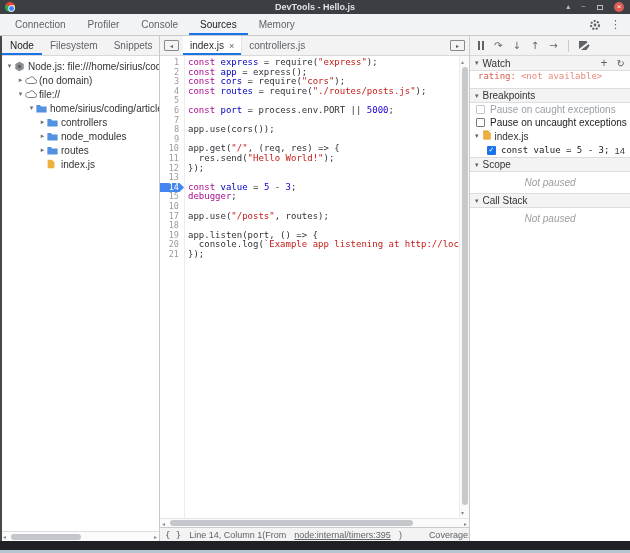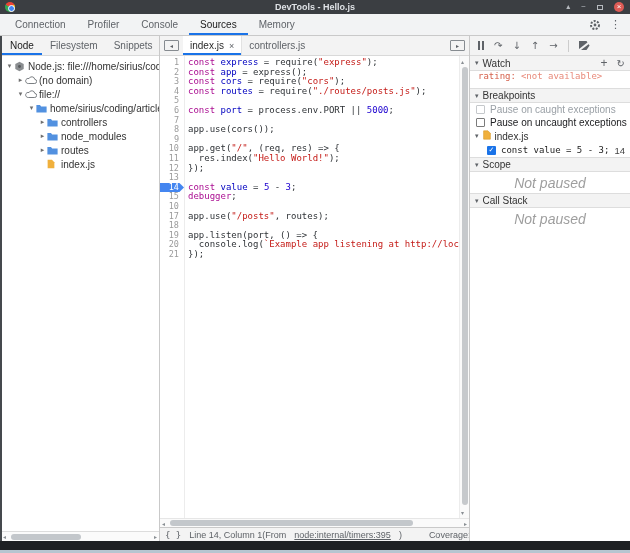--- a/index.html
+++ b/index.html
@@ -109,21 +109,21 @@
     color:#202124; flex:none; }
   .cb { width:9px; height:9px; border:1px solid #7b7b7b; border-radius:1px; background:#fff; flex:none; }
   .cb-row.disabled { color:#9aa0a6; } .cb-row.disabled .cb { border-color:#c5c8cb; }
   .bpg-row { height:14px; display:flex; align-items:center; padding-left:5px; gap:4px; font-size:10px;
     color:#333; flex:none; }
   .bpe-row { height:14px; display:flex; align-items:center; padding-left:17px; gap:5px;
     font-family:"DejaVu Sans Mono",monospace; font-size:9px; color:#222; flex:none; }
   .cb-checked { width:9px; height:9px; background:#1a73e8; border-radius:1px; color:#fff; font-size:7px;
     line-height:9px; text-align:center; flex:none; font-family:"DejaVu Sans",sans-serif; }
   .bpe-line { margin-left:auto; margin-right:5px; font-family:"Liberation Sans",sans-serif; font-size:9.5px; color:#444; }
-  .empty-row { height:21px; display:flex; align-items:center; justify-content:center; font-size:14px;
+  .empty-row { height:21px; display:flex; align-items:center; justify-content:center; font-size:10px;
     font-style:italic; color:#9e9e9e; flex:none; }
   .panel-filler { flex:1; }
 
   .bottom-dark { height:9px; background:#1e2023; }
   .bottom-light { height:3px; background:#b7c5d0; }
 </style>
 </head>
 <body>
 
 <div class="titlebar">
@@ -296,21 +296,21 @@
           <div class="cl">
             <span class="ln">9</span>
             <span class="lc"></span>
           </div>
           <div class="cl">
             <span class="ln">10</span>
             <span class="lc"><span class="pl">app.get(</span><span class="str">"/"</span><span class="pl">, (req, res) =&gt; {</span></span>
           </div>
           <div class="cl">
             <span class="ln">11</span>
-            <span class="lc"><span class="pl">  res.index(</span><span class="str">"Hello World!"</span><span class="pl">);</span></span>
+            <span class="lc"><span class="pl">  res.send(</span><span class="str">"Hello World!"</span><span class="pl">);</span></span>
           </div>
           <div class="cl">
             <span class="ln">12</span>
             <span class="lc"><span class="pl">});</span></span>
           </div>
           <div class="cl">
             <span class="ln">13</span>
             <span class="lc"></span>
           </div>
           <div class="cl">

